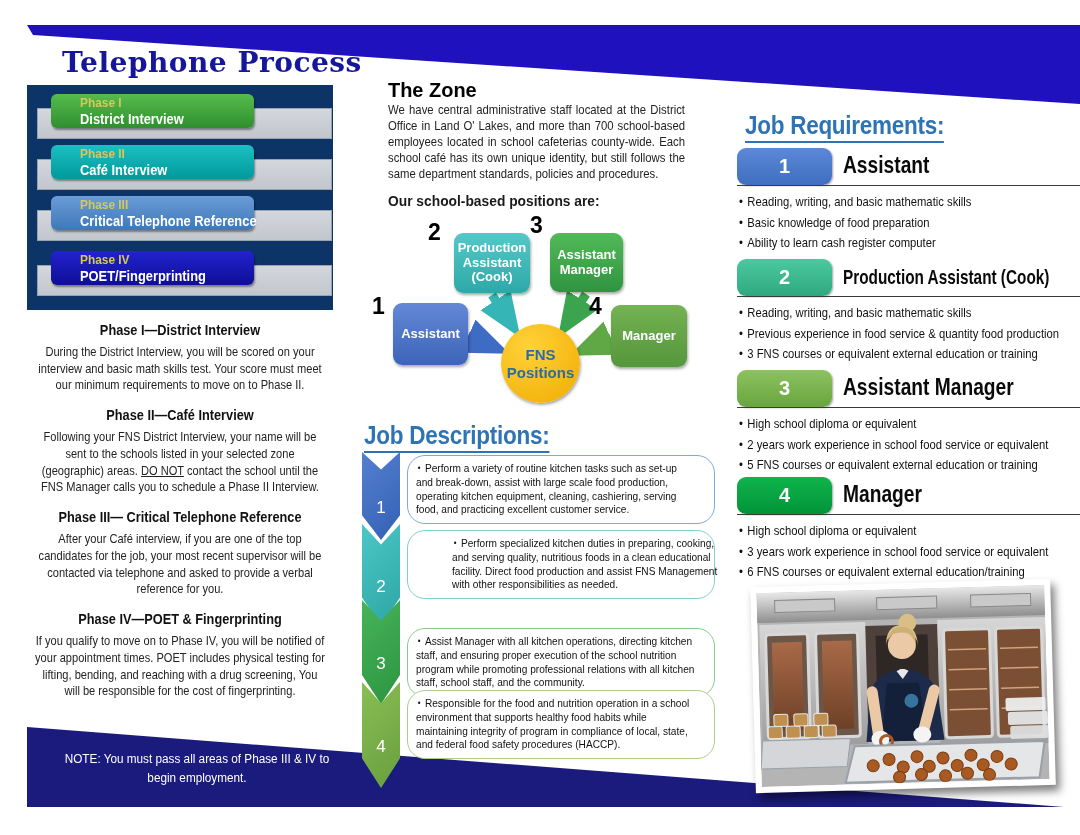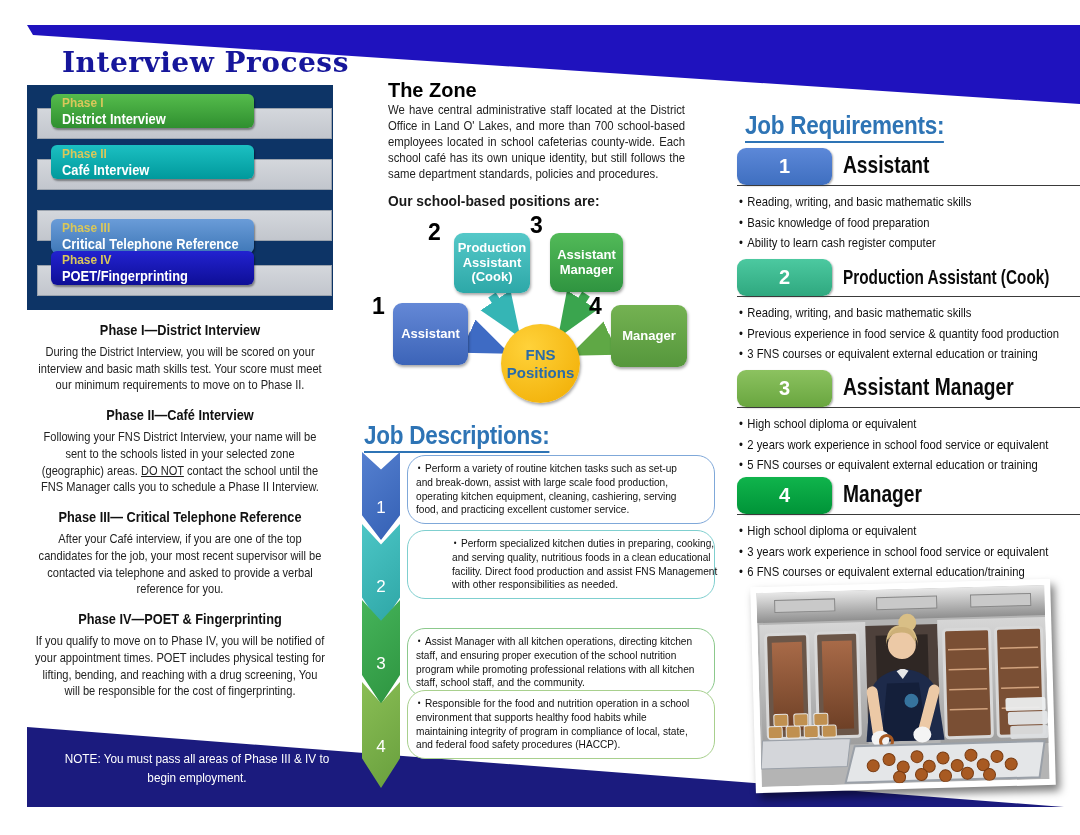--- a/index.html
+++ b/index.html
@@ -14,29 +14,29 @@
              font-size:12.5px;line-height:1.55;transform:scaleX(.94);transform-origin:50% 0;}
 
   
   .brand-title{position:absolute;left:62px;top:46px;font-family:"DejaVu Serif",serif;
                font-weight:bold;font-size:28px;color:#16169b;letter-spacing:.5px;}
   .phase-panel{position:absolute;left:27px;top:85px;width:306px;height:225px;background:#0d3466;}
   .phase-row{position:absolute;left:0;width:100%;height:52px;}
   .phase-shadowbar{position:absolute;left:10px;top:14px;width:293px;height:29px;
                    background:linear-gradient(#d4d7dc,#c2c6cd);border:1px solid #9aa2ad;}
   .phase-bar{position:absolute;left:24px;top:0;width:203px;height:34px;border-radius:6px;
-             box-shadow:1px 2px 2px rgba(0,0,0,.4);padding:2px 0 0 11px;box-sizing:border-box;}
+             box-shadow:1px 2px 2px rgba(0,0,0,.4);padding:2px 0 0 29px;box-sizing:border-box;}
   .phase-bar .p-name{display:block;color:#d9c75a;font-weight:bold;font-size:12.5px;
                      transform:scaleX(.95);transform-origin:0 0;}
   .phase-bar .p-label{display:block;color:#ffffff;font-weight:bold;font-size:14px;margin-top:1px;
                      transform:scaleX(.92);transform-origin:0 0;white-space:nowrap;}
   .pr1{top:9px;}  .pr2{top:60px;} .pr3{top:111px;} .pr4{top:166px;}
   .pb-green{background:linear-gradient(#55bc4c,#2f8f2f);}
   .pb-teal{background:linear-gradient(#1cc0c2,#00999c);}
-  .pb-blue{background:linear-gradient(#6a9cd8,#3f78b8);margin-top:23px;}
+  .pb-blue{background:linear-gradient(#6a9cd8,#3f78b8);}
   .pb-navy{background:linear-gradient(#2222d0,#0e0e96);}
 
   .left-text{position:absolute;left:0px;top:322px;width:360px;text-align:center;
              transform:scaleX(.88);transform-origin:50% 0;}
   .lt-head{font-weight:bold;font-size:14.5px;color:#111;margin:0 0 6px 0;}
   .lt-body{font-size:12.6px;line-height:1.33;color:#222;margin:0 14px 13px 14px;}
   .lt-body u{text-decoration:underline;}
 
   
   .zone-title{position:absolute;left:388px;top:78px;font-weight:bold;font-size:21px;color:#000;
@@ -116,21 +116,21 @@
 
   <svg class="top-wedge" width="1080" height="110" viewBox="0 0 1080 110">
     <polygon points="27,25 1080,25 1080,104 33,35" fill="#1f12be"></polygon>
   </svg>
 
   <svg class="footer-wedge" width="1080" height="95" viewBox="0 0 1080 95">
     <polygon points="27,7 1064,87 27,87" fill="#1b1b7e"></polygon>
   </svg>
   <div class="note-text">NOTE: You must pass all areas of Phase III &amp; IV to begin employment.</div>
 
-  <div class="brand-title">Interview Process</div>
+  <div class="brand-title">Telephone Process</div>
 
   <div class="phase-panel">
     <div class="phase-row pr1">
       <div class="phase-shadowbar"></div>
       <div class="phase-bar pb-green">
         <span class="p-name">Phase I</span>
         <span class="p-label">District Interview</span>
       </div>
     </div>
     <div class="phase-row pr2">

